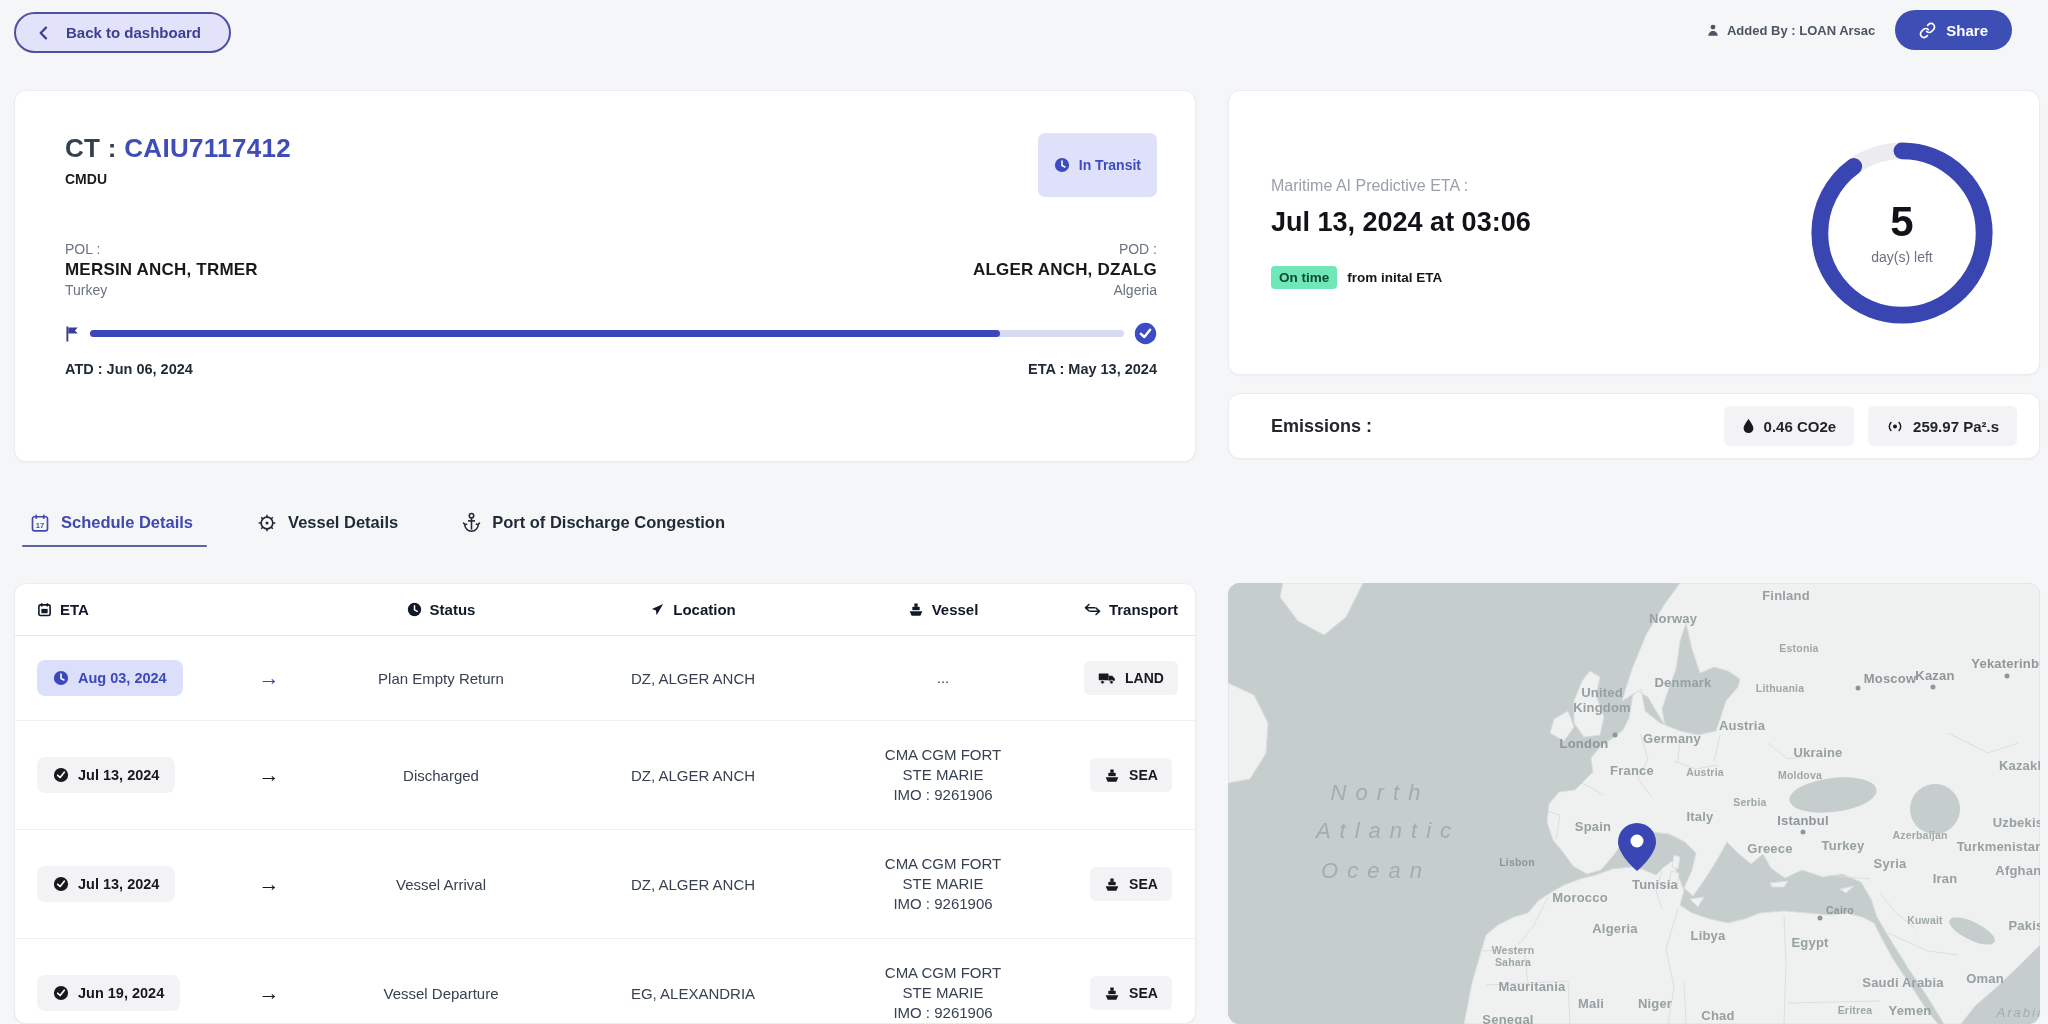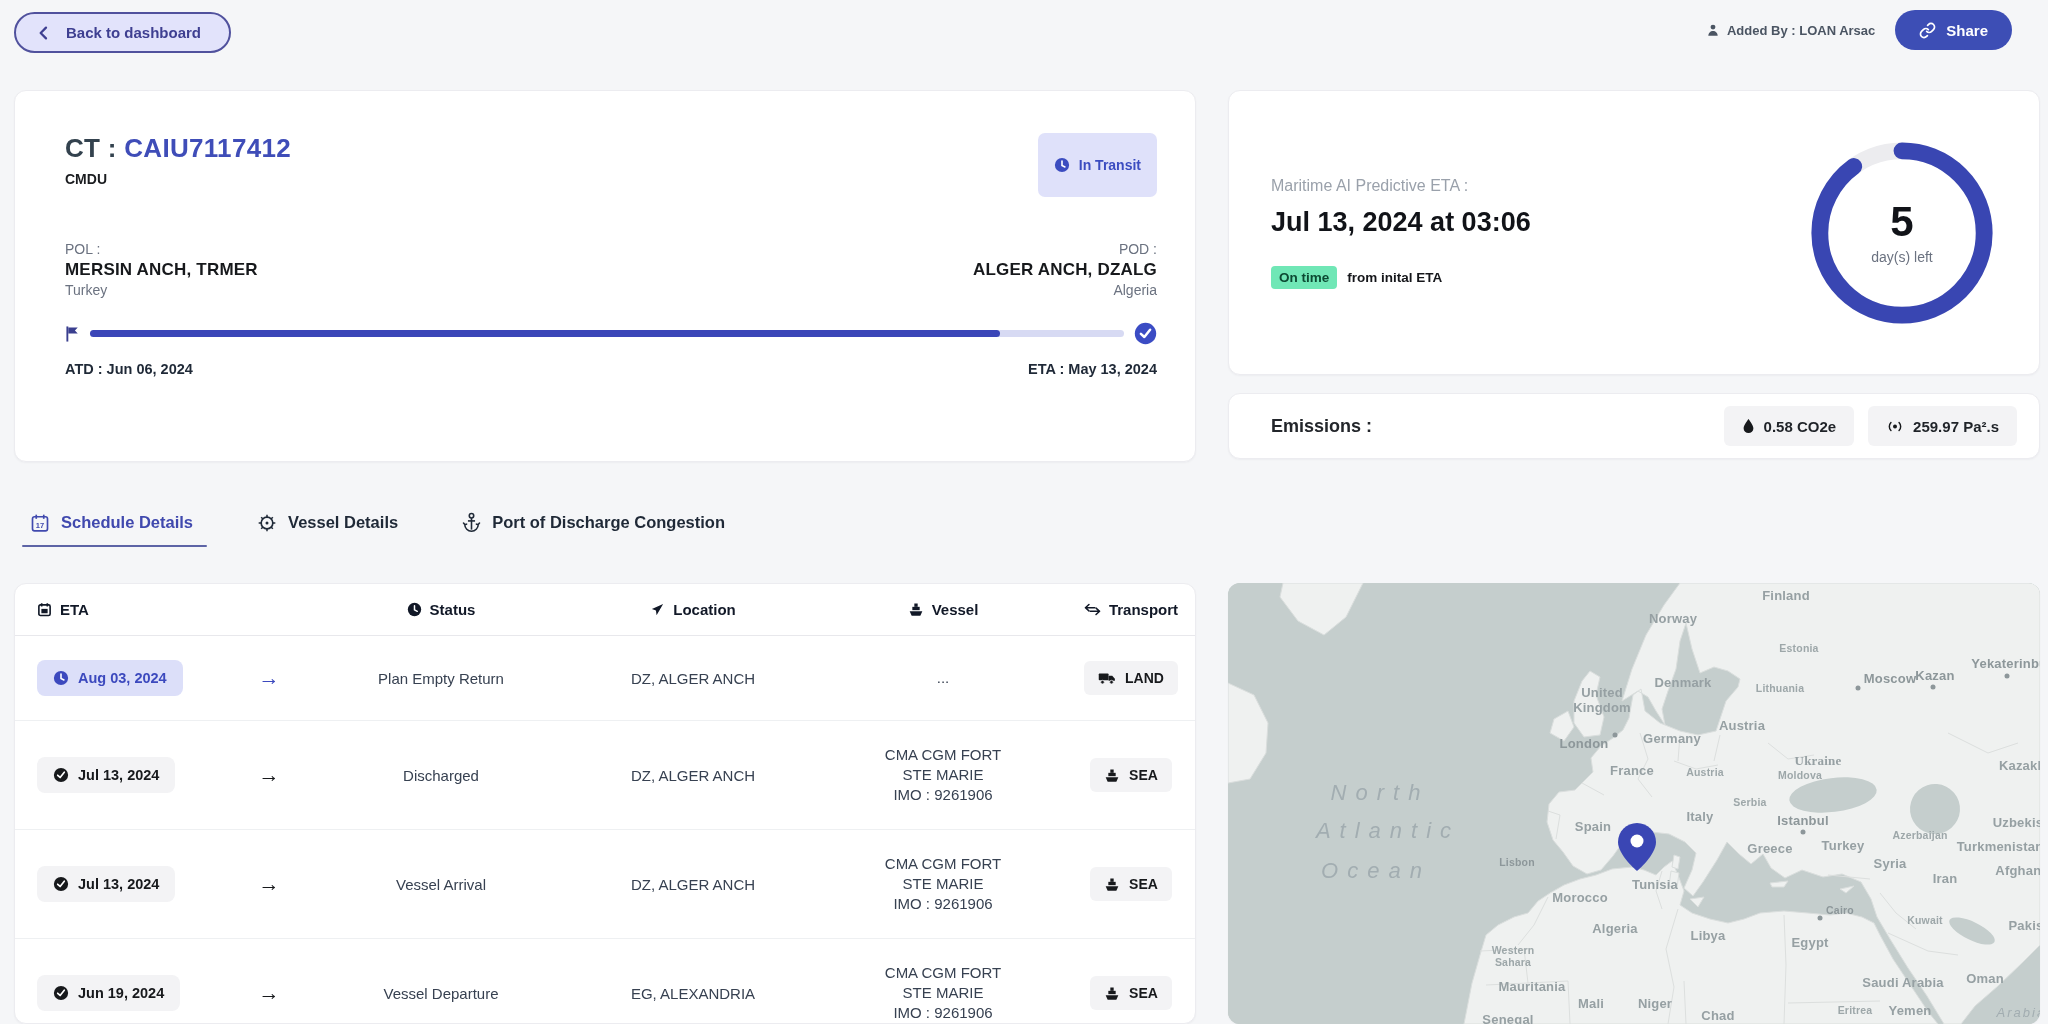--- a/index.html
+++ b/index.html
@@ -199,21 +199,21 @@
     </div>
   </section>
 
   <section class="card emissions-card">
     <span class="em-label">Emissions :</span>
     <div class="em-chips">
       <span class="em-chip">
         <svg width="13" height="16" viewBox="0 0 14 18">
             <path d="M7,1 C7,1 1.5,8 1.5,11.5 a5.5,5.5 0 0 0 11,0 C12.5,8 7,1 7,1 Z" fill="#17191c"></path>
           </svg>
-        <span>0.58 CO2e</span>
+        <span>0.46 CO2e</span>
       </span>
       <span class="em-chip">
         <svg width="18" height="15" viewBox="0 0 20 16">
             <circle cx="10" cy="8" r="2.2" fill="#17191c"></circle>
             <path d="M5.5,3.5 a6.5,6.5 0 0 0 0,9 M14.5,3.5 a6.5,6.5 0 0 1 0,9" fill="none" stroke="#17191c" stroke-width="1.6" stroke-linecap="round"></path>
           </svg>
         <span>259.97 Pa².s</span>
       </span>
     </div>
   </section>
@@ -522,21 +522,21 @@
         <span class="maplabel" style="left: 455px; top: 99px;">Denmark</span>
         <span class="maplabel sm" style="left: 552px; top: 105px;">Lithuania</span>
         <span class="maplabel city" style="left: 662px; top: 95px;">Moscow</span>
         <span class="mapdot" style="left: 630px; top: 105px;"></span>
         <span class="maplabel city" style="left: 707px; top: 92px;">Kazan</span>
         <span class="mapdot" style="left: 705px; top: 104px;"></span>
         <span class="maplabel city" style="left: 788px; top: 80px;">Yekaterinburg</span>
         <span class="mapdot" style="left: 779px; top: 93px;"></span>
         <span class="maplabel" style="left: 514px; top: 142px;">Austria</span>
         <span class="maplabel" style="left: 444px; top: 155px;">Germany</span>
-        <span class="maplabel" style="left: 590px; top: 178px; font-family: Liberation Serif, serif;">Ukraine</span>
+        <span class="maplabel" style="left: 590px; top: 169px;">Ukraine</span>
         <span class="maplabel sm" style="left: 477px; top: 189px;">Austria</span>
         <span class="maplabel sm" style="left: 572px; top: 192px;">Moldova</span>
         <span class="maplabel sm" style="left: 522px; top: 219px;">Serbia</span>
         <span class="maplabel" style="left: 472px; top: 233px;">Italy</span>
         <span class="maplabel" style="left: 404px; top: 187px;">France</span>
         <span class="maplabel city" style="left: 356px; top: 160px;">London</span>
         <span class="mapdot" style="left: 387px; top: 152px;"></span>
         <span class="maplabel" style="left: 374px; top: 117px;">United
 Kingdom</span>
         <span class="maplabel" style="left: 365px; top: 243px;">Spain</span>

